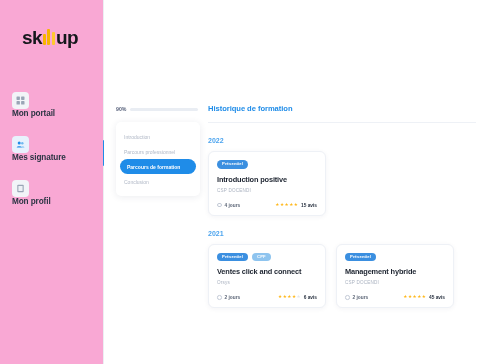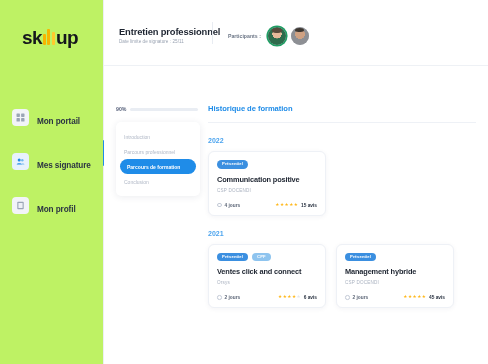--- a/index.html
+++ b/index.html
@@ -13,21 +13,21 @@
     position: relative;
     width: 488px; height: 364px;
     background: #ffffff;
   }
 
   
   .sidebar {
     position: absolute;
     left: 0; top: 0;
     width: 104px; height: 364px;
-    background: #bef264;
+    background: #f9a8d4;
     border-right: 1px solid #eceff3;
   }
   .logo {
     position: absolute;
     left: 22px; top: 25px;
     display: flex; align-items: flex-end;
     height: 22px;
   }
   .logo-txt {
     font-size: 19px;
@@ -42,25 +42,26 @@
     margin: 0 1px 2px 1px;
   }
   .logo-bars i { display: block; width: 3px; background: #f5a623; border-radius: 1px; }
   .logo-bars i.b1 { height: 11px; background:#f7b500; }
   .logo-bars i.b2 { height: 16px; background:#f7b500; }
   .logo-bars i.b3 { height: 13px; background:#ffc92e; }
 
   .nav { position: absolute; left: 0; top: 92px; width: 104px; }
   .nav-item {
     position: relative;
-    display: flex; align-items: flex-end;
+    display: flex; align-items: flex-start;
     height: 34px;
     padding-left: 12px;
     margin-bottom: 10px;
     cursor: pointer;
+    flex-direction: column;
   }
   .nav-ico {
     width: 17px; height: 17px;
     border-radius: 4px;
     background: #f2f4f8;
     display: flex; align-items: center; justify-content: center;
     flex: 0 0 auto;
     margin-right: 8px;
   }
   .nav-ico svg { display:block; }
@@ -272,39 +273,20 @@
             <rect x="1.3" y="0.8" width="6.4" height="7.4" rx="0.8" fill="#9aa5b6"></rect>
             <rect x="2.4" y="2.1" width="4.2" height="4.8" rx="0.5" fill="#eef1f6"></rect>
           </svg>
         </span>
         <span class="nav-label">Mon profil</span>
       </div>
 
     </div>
   </div>
 
-  <div class="header">
-    <div class="hdr-title">Entretien professionnel</div>
-    <div class="hdr-sub">Date limite de signature : 25/11</div>
-    <div class="hdr-sep"></div>
-
-    <div class="participants">
-      <span class="participants-label">Participants :</span>
-      <span class="avatars">
-        <span class="avatar av1 ring">
-          <span class="av-bg"></span>
-            <span class="av-hair"></span>
-        </span>
-        <span class="avatar av2">
-          <span class="av-bg"></span>
-            <span class="av-hair"></span>
-        </span>
-      </span>
-    </div>
-  </div>
 
   <div class="main">
 
     <div class="prog-wrap">
       <div class="prog-row">
         <span class="prog-pct">90%</span>
         <span class="prog-track">
           <span class="prog-fill" id="prog-fill" style="width: 90%;"></span>
         </span>
       </div>
@@ -320,21 +302,21 @@
     <div class="hist">
       <div class="hist-title">Historique de formation</div>
       <div class="hist-rule"></div>
 
       <div class="year">2022</div>
       <div class="cards">
         <div class="card">
           <div class="badges">
             <span class="badge">Présentiel</span>
           </div>
-          <div class="card-title">Communication positive</div>
+          <div class="card-title">Introduction positive</div>
           <div class="card-org">CSP DOCENDI</div>
           <div class="card-foot">
             <span class="dur">
               <span class="dur-ico"></span>
               <span class="dur-txt">4 jours</span>
             </span>
             <span class="rating">
               <span class="stars">
                   <span class="">★</span>
                   <span class="">★</span>

